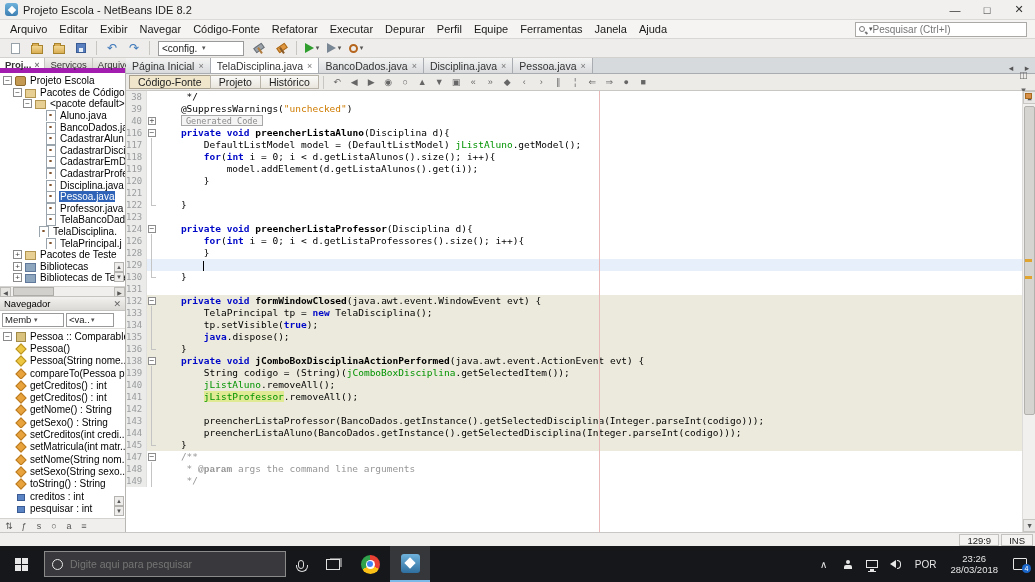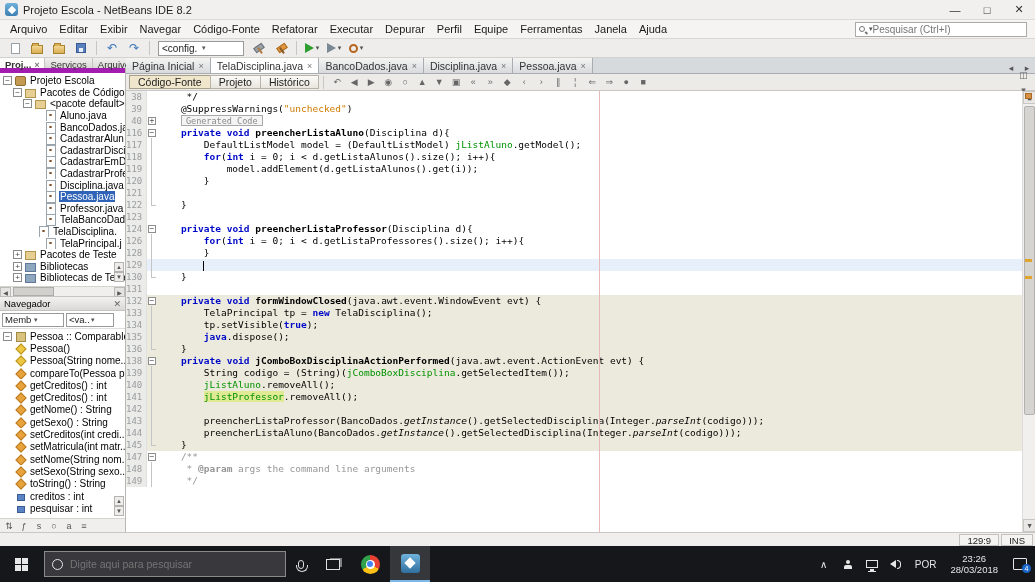--- a/index.html
+++ b/index.html
@@ -120,24 +120,24 @@
   .fbox { position:absolute; left:1px; top:2px; width:8px; height:8px; border:1px solid #8E8E8E; background:#fff; font-size:8px; line-height:6px; text-align:center; color:#555; }
   .fold.mid::before { content:""; position:absolute; left:4px; top:0; bottom:0; width:1px; background:#C4C4C4; }
   .fold.start::before { content:""; position:absolute; left:4px; top:11px; bottom:0; width:1px; background:#C4C4C4; }
   .fold.end::before { content:""; position:absolute; left:4px; top:0; height:7px; width:1px; background:#C4C4C4; }
   .fold.end::after { content:""; position:absolute; left:4px; top:6px; width:5px; height:1px; background:#C4C4C4; }
 
   .pl { color:#000; }
   .kw { color:#0008C7; font-weight:bold; }
   .str { color:#CE7B00; }
   .com { color:#969696; }
-  .comtag { color:#969696; font-weight:bold; }
+  .comtag { color:#969696; font-weight:bold;font-family:Liberation Mono, monospace; }
   .fld { color:#009300; }
   .mth { font-weight:bold; color:#000; }
-  .st { font-style:italic; }
+  .st { }
   .hl { background:#F2EC9C; }
   .hl2 { background:#E0E993; }
   .genbox { display:inline-block; border:1px solid #A8A8A8; background:#F4F4F4; color:#8A8A8A; font-size:8.5px; padding:0 4px; height:11px; line-height:10px; }
 
   .margin-line { position:absolute; left:473px; top:0; bottom:0; width:1px; background:#E9B8B8; pointer-events:none; }
   #ed-vscroll { position:absolute; right:0; top:0; bottom:0; width:13px; background:#F1F0EF; border-left:1px solid #DDDCDA; }
   #ed-vscroll .arw { position:absolute; left:0; width:13px; height:13px; font-size:7px; text-align:center; line-height:13px; color:#555; background:#EAE8E6; border:1px solid #C8C6C3;}
   #ed-vscroll .arw.up { top:0; } #ed-vscroll .arw.down { bottom:0; }
   #ed-vscroll .thumb { position:absolute; left:1px; top:15px; width:11px; height:70%; background:#D6D4D1; border:1px solid #B3B1AE; border-radius:2px;}
   .estripe-mark { position:absolute; right:3px; width:7px; height:3px; background:#E0A42F; }

